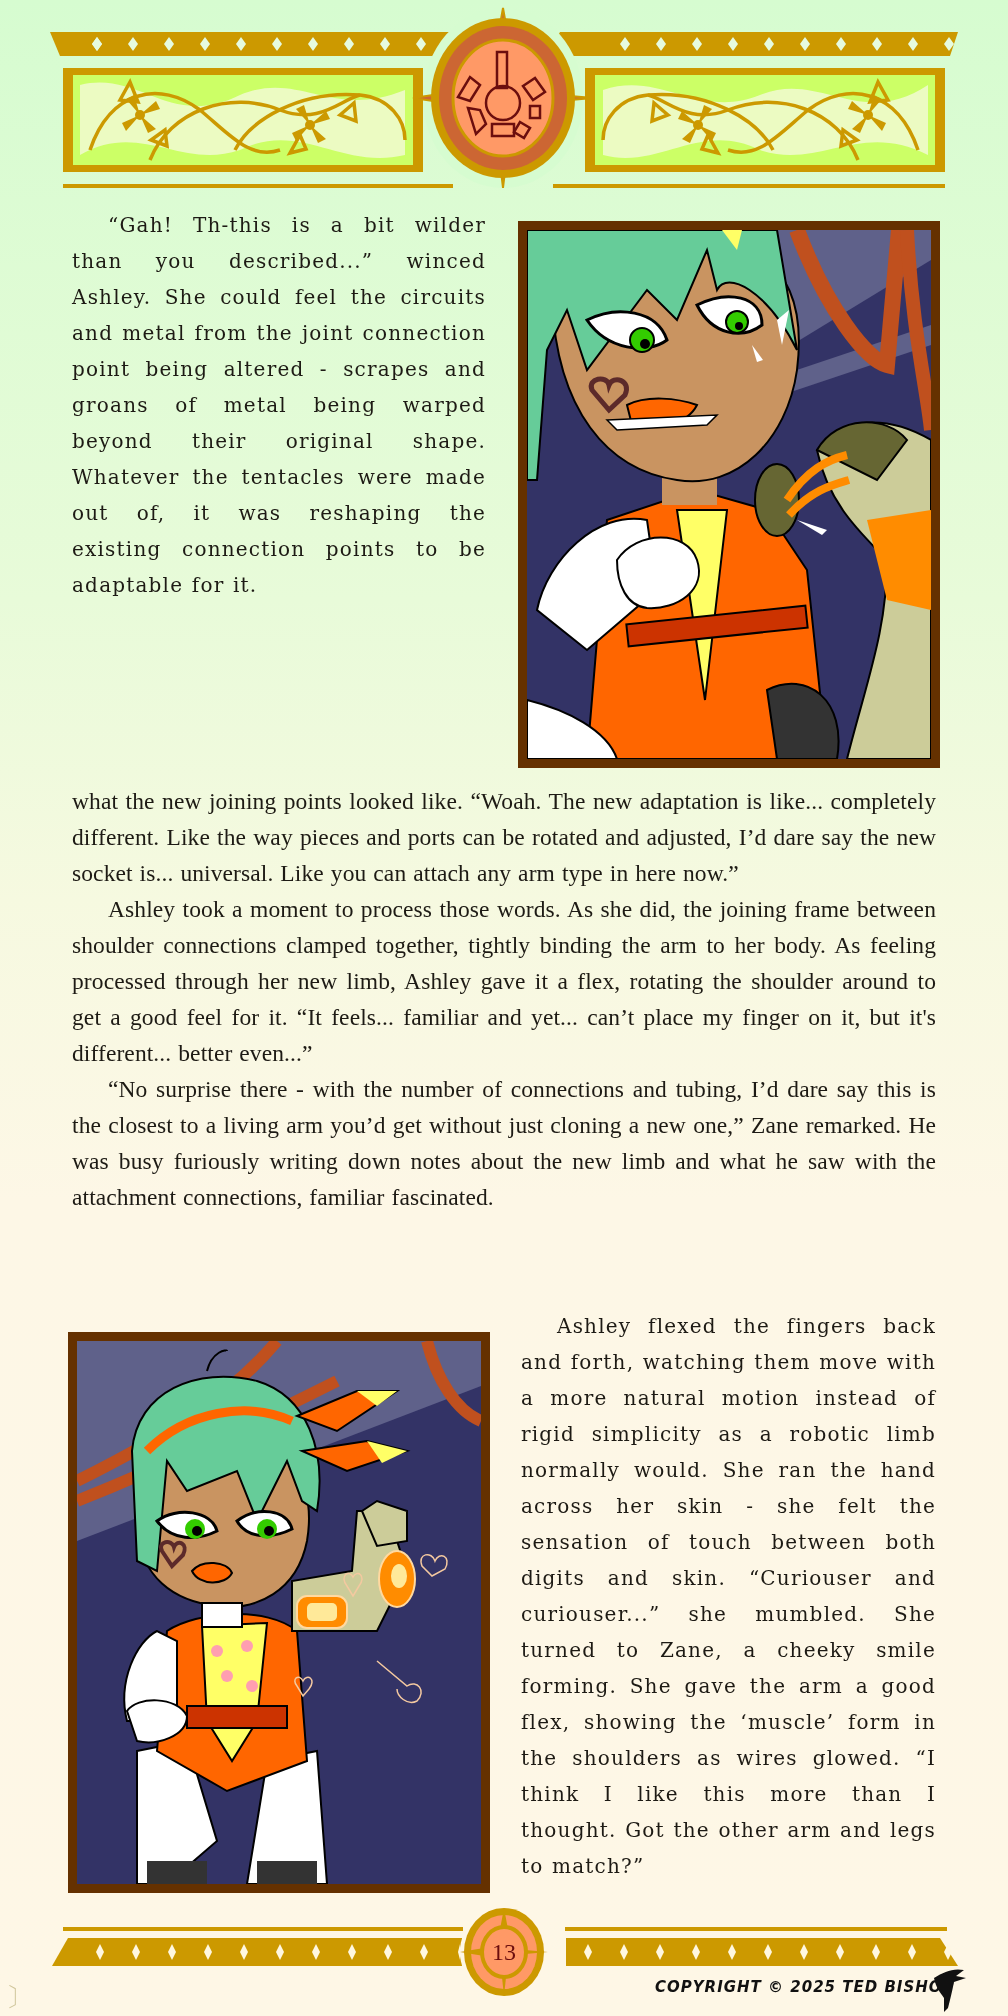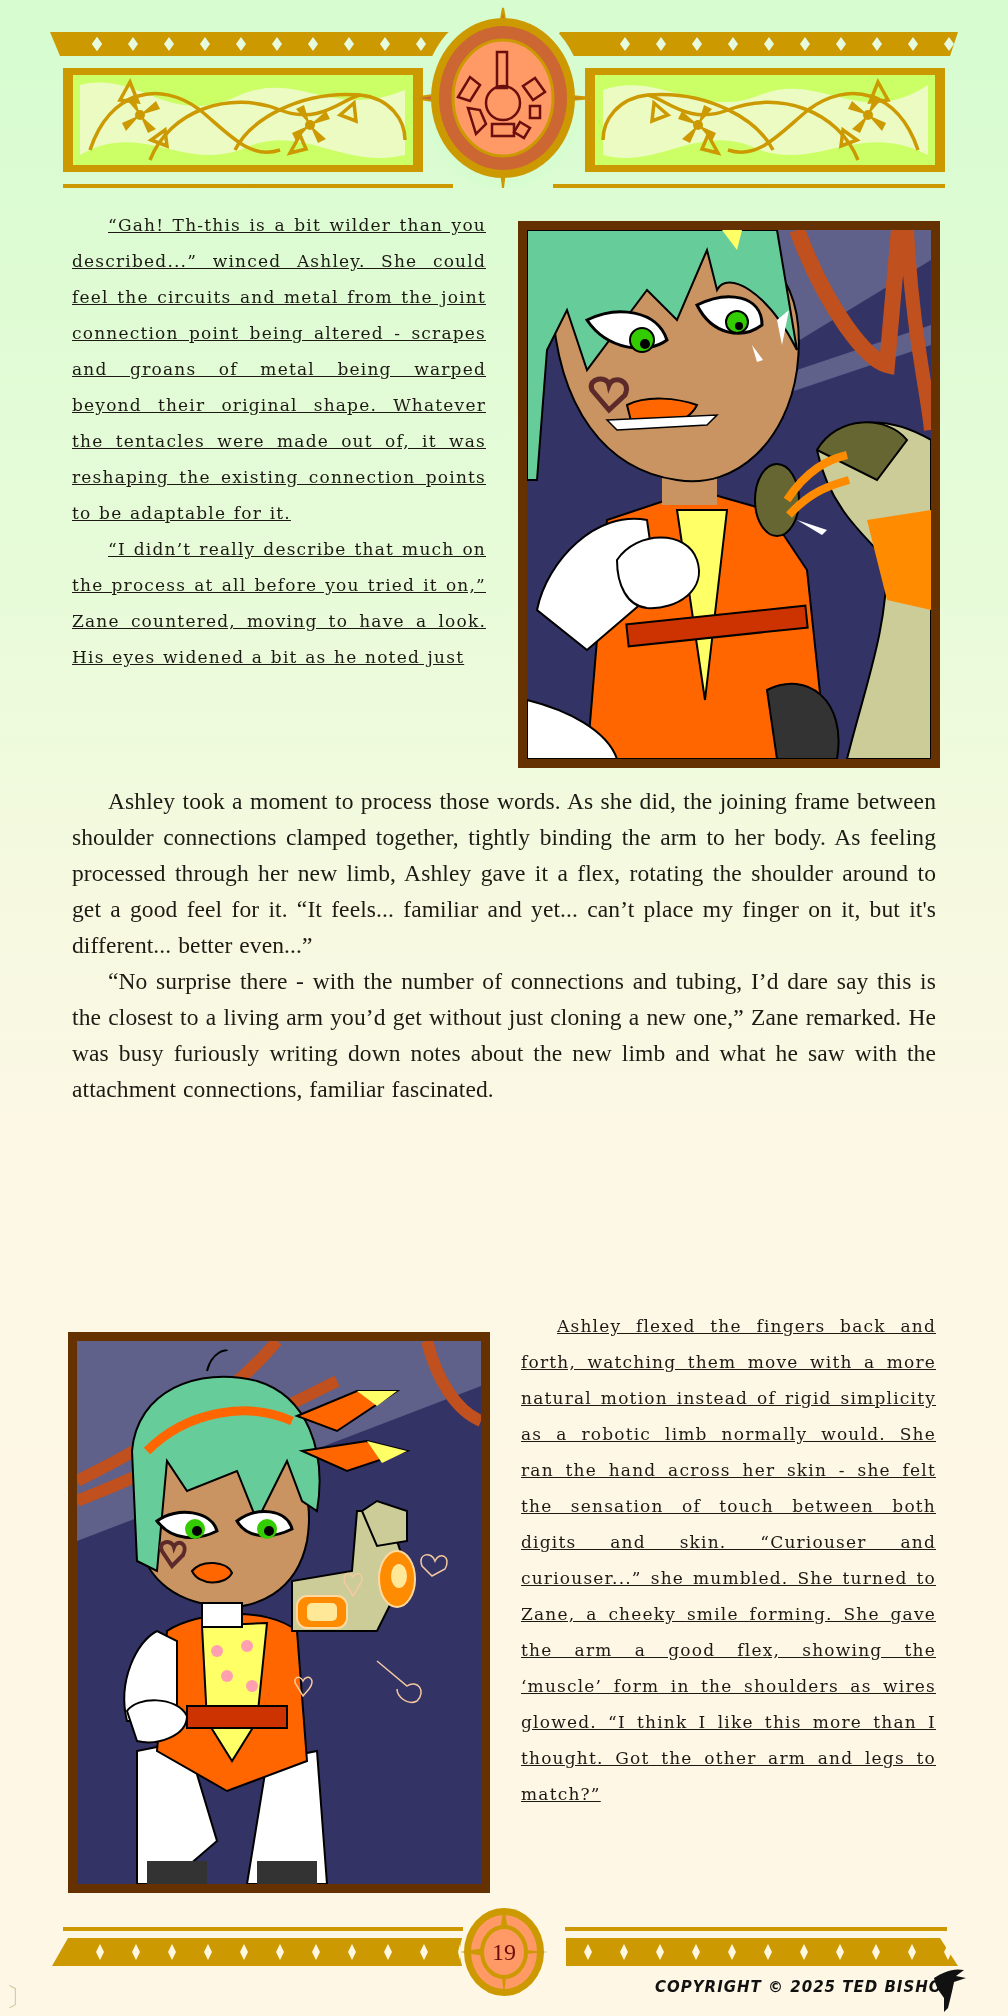--- a/index.html
+++ b/index.html
@@ -12,21 +12,21 @@
   .abs { position:absolute; }
 
   
   .hdr { left:0; top:0; width:1008px; height:200px; }
   .hdr svg { display:block; }
 
   
   .txt { font-size:21px; line-height:36px; letter-spacing:0.8px; word-spacing:1px; }
   .txt p { margin:0; text-align:justify; text-indent:36px; }
   .txt p.cont { text-indent:0; }
-  .narrow { font-size:17px; letter-spacing:1.2px;text-decoration:underline; }
+  .narrow { font-size:20px; letter-spacing:1.2px; }
   .wide { font-family:"Liberation Serif", serif; font-size:23.5px; letter-spacing:0.1px; line-height:36px; }
 
   .col-left-top { left:72px; top:207px; width:414px; }
   .wide-block { left:72px; top:783px; width:864px; }
   .col-right-bot { left:521px; top:1308px; width:415px; }
 
   
   .panel { box-sizing:border-box; border:9px solid #653100; overflow:hidden; }
   .panel1 { left:518px; top:221px; width:422px; height:547px; background:#333366; }
   .panel2 { left:68px; top:1332px; width:422px; height:561px; background:#333366; }
@@ -184,24 +184,24 @@
     <g fill="#fff">
         <polygon points="250,90 262,80 255,115"></polygon>
         <polygon points="225,115 236,130 230,132"></polygon>
         <polygon points="270,290 300,300 295,305"></polygon>
       </g>
   </svg>
 </div>
 
 <div class="abs txt col-left-top narrow">
   <p>“Gah! Th-this is a bit wilder than you described...” winced Ashley. She could feel the circuits and metal from the joint connection point being altered - scrapes and groans of metal being warped beyond their original shape. Whatever the tentacles were made out of, it was reshaping the existing connection points to be adaptable for it.</p>
-  <p>“I didn’t really describe that much on the process at all before you tried it on,” Zane countered, moving to have a look. His eyes widened a bit as he noted just</p>
 </div>
 
 <div class="abs txt wide-block wide">
+  <p class="cont">what the new joining points looked like. “Woah. The new adaptation is like... completely different. Like the way pieces and ports can be rotated and adjusted, I’d dare say the new socket is... universal. Like you can attach any arm type in here now.”</p>
   <p>Ashley took a moment to process those words. As she did, the joining frame between shoulder connections clamped together, tightly binding the arm to her body. As feeling processed through her new limb, Ashley gave it a flex, rotating the shoulder around to get a good feel for it. “It feels... familiar and yet... can’t place my finger on it, but it's different... better even...”</p>
   <p>“No surprise there - with the number of connections and tubing, I’d dare say this is the closest to a living arm you’d get without just cloning a new one,” Zane remarked. He was busy furiously writing down notes about the new limb and what he saw with the attachment connections, familiar fascinated.</p>
 </div>
 
 <div class="abs panel panel2">
   <svg viewBox="0 0 404 543" preserveAspectRatio="none">
     <rect width="404" height="543" fill="#333366"></rect>
     <polygon points="0,0 404,0 404,45 0,200" fill="#5f618a"></polygon>
     <path d="M0,140 C80,100 150,60 200,0" fill="none" stroke="#c0501e" stroke-width="12"></path>
     <path d="M0,160 C100,120 180,80 260,40" fill="none" stroke="#c0501e" stroke-width="12"></path>
@@ -299,18 +299,18 @@
     <g>
       <ellipse cx="504" cy="52" rx="44" ry="48" fill="#fef7e6"></ellipse>
       <ellipse cx="504" cy="52" rx="40" ry="44" fill="#cc9900"></ellipse>
       <ellipse cx="504" cy="52" rx="33" ry="37" fill="#ff9966"></ellipse>
       <polygon points="504,8 510,40 504,96 498,40" fill="#cc9900"></polygon>
       <polygon points="460,52 490,47 548,52 490,57" fill="#cc9900"></polygon>
       <ellipse cx="504" cy="52" rx="22" ry="25" fill="#ff9966" stroke="#cc9900" stroke-width="4"></ellipse>
     </g>
   </svg>
 </div>
-<div class="page-num">19</div>
+<div class="page-num">13</div>
 <div class="copyright">COPYRIGHT © 2025 TED BISHOP</div>
 <svg class="crow" width="40" height="46" viewBox="0 0 40 46">
   <path d="M4,10 C14,4 22,0 34,2 L26,8 L36,10 L24,14 C22,24 20,32 18,40 L14,44 L14,30 C10,24 6,20 4,10 Z" fill="#111"></path>
 </svg>
 <div class="curl">〕</div>
 
 </body></html>

